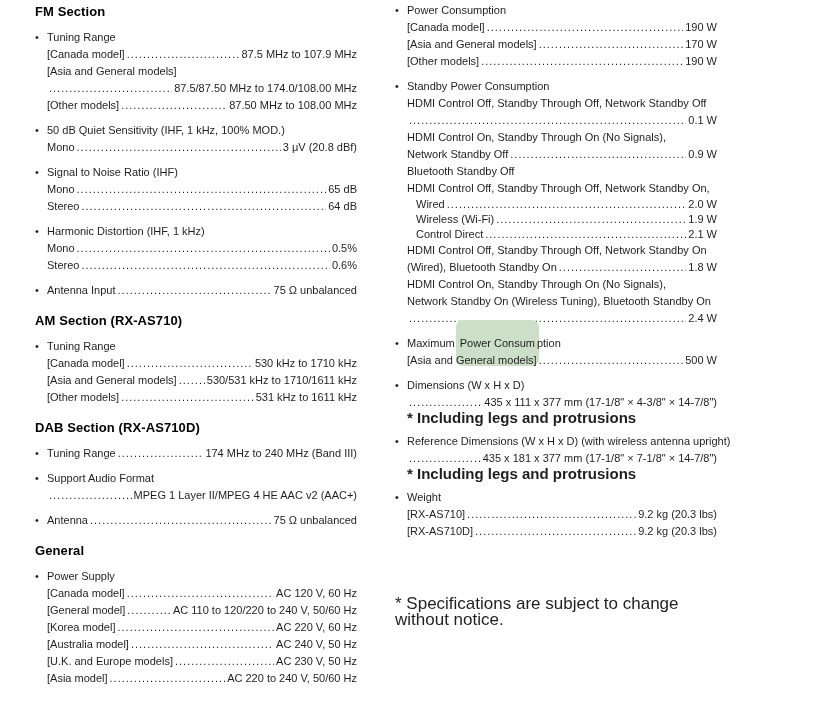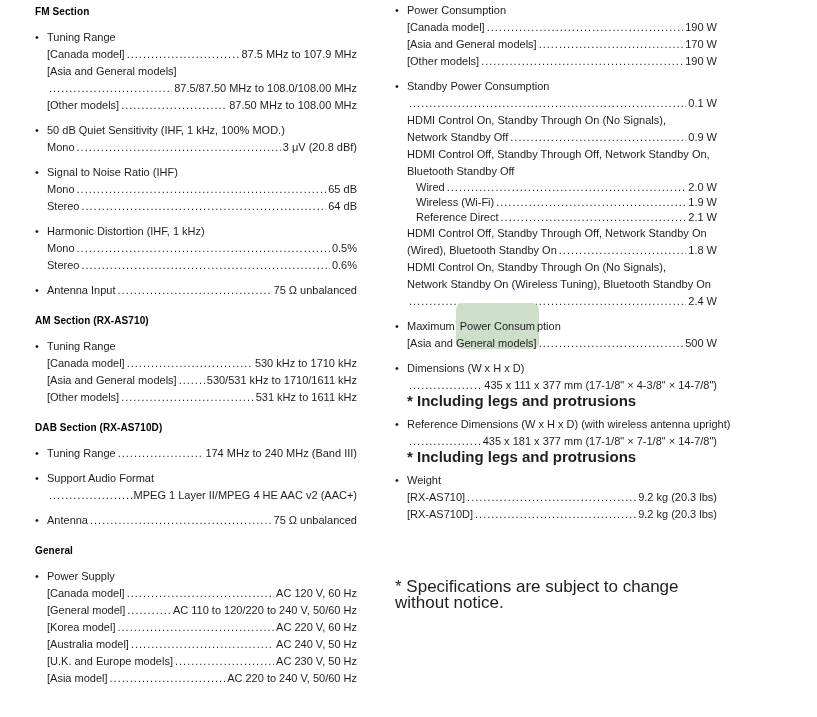--- a/index.html
+++ b/index.html
@@ -4,21 +4,21 @@
 <style>
   html,body{margin:0;padding:0;background:#fff;}
   body{
     width:817px;height:717px;overflow:hidden;
     font-family:"Liberation Sans","DejaVu Sans",sans-serif;
     color:#1f1f1f;
   }
   .page{box-sizing:border-box;padding:2px 0 0 35px;display:flex;gap:38px;}
   .col{flex:0 0 322px;width:322px;font-size:11px;line-height:17px;}
   .heading{
-    font-size:10px;font-weight:bold;color:#000;
+    font-size:13px;font-weight:bold;color:#000;
     margin:12px 0 6px 0;line-height:19px;letter-spacing:.1px;
   }
   .col .heading:first-child{margin-top:0;}
   .row{display:flex;align-items:baseline;}
   .row.bullet{margin-top:8px;}
   .marker{flex:0 0 12px;width:12px;}
   .ind1{padding-left:12px;}
   .ind2{padding-left:21px;line-height:15px;align-items:flex-end;}
   .lbl{white-space:nowrap;}
   .dots{flex:1 1 auto;overflow:hidden;white-space:nowrap;margin:0 2px;min-width:8px;}
@@ -48,21 +48,21 @@
         <span class="lbl">[Canada model]</span>
         <span class="dots"></span>
         <span class="val">87.5 MHz to 107.9 MHz</span>
       </div>
       <div class="row ind1">
         <span class="lbl">[Asia and General models]</span>
       </div>
       <div class="row ind1">
         <span class="lbl"></span>
         <span class="dots"></span>
-        <span class="val">87.5/87.50 MHz to 108.0/108.00 MHz</span>
+        <span class="val">87.5/87.50 MHz to 174.0/108.00 MHz</span>
       </div>
       <div class="row ind1">
         <span class="lbl">[Other models]</span>
         <span class="dots"></span>
         <span class="val">87.50 MHz to 108.00 MHz</span>
       </div>
       <div class="row bullet">
         <span class="marker">•</span>
         <span class="lbl">50 dB Quiet Sensitivity (IHF, 1 kHz, 100% MOD.)</span>
       </div>
@@ -201,50 +201,53 @@
       <div class="row ind1">
         <span class="lbl">[Other models]</span>
         <span class="dots"></span>
         <span class="val">190 W</span>
       </div>
       <div class="row bullet">
         <span class="marker">•</span>
         <span class="lbl">Standby Power Consumption</span>
       </div>
       <div class="row ind1">
+        <span class="lbl">HDMI Control Off, Standby Through Off, Network Standby Off</span>
+      </div>
+      <div class="row ind1">
         <span class="lbl"></span>
         <span class="dots"></span>
         <span class="val">0.1 W</span>
       </div>
       <div class="row ind1">
         <span class="lbl">HDMI Control On, Standby Through On (No Signals),</span>
       </div>
       <div class="row ind1">
         <span class="lbl">Network Standby Off</span>
         <span class="dots"></span>
         <span class="val">0.9 W</span>
       </div>
       <div class="row ind1">
+        <span class="lbl">Bluetooth Standby Off</span>
+      </div>
+      <div class="row ind1">
         <span class="lbl">HDMI Control Off, Standby Through Off, Network Standby On,</span>
-      </div>
-      <div class="row ind1">
-        <span class="lbl">Bluetooth Standby Off</span>
       </div>
       <div class="row ind2">
         <span class="lbl">Wired</span>
         <span class="dots"></span>
         <span class="val">2.0 W</span>
       </div>
       <div class="row ind2">
         <span class="lbl">Wireless (Wi-Fi)</span>
         <span class="dots"></span>
         <span class="val">1.9 W</span>
       </div>
       <div class="row ind2">
-        <span class="lbl">Reference Direct</span>
+        <span class="lbl">Control Direct</span>
         <span class="dots"></span>
         <span class="val">2.1 W</span>
       </div>
       <div class="row ind1">
         <span class="lbl">HDMI Control Off, Standby Through Off, Network Standby On</span>
       </div>
       <div class="row ind1">
         <span class="lbl">(Wired), Bluetooth Standby On</span>
         <span class="dots"></span>
         <span class="val">1.8 W</span>

